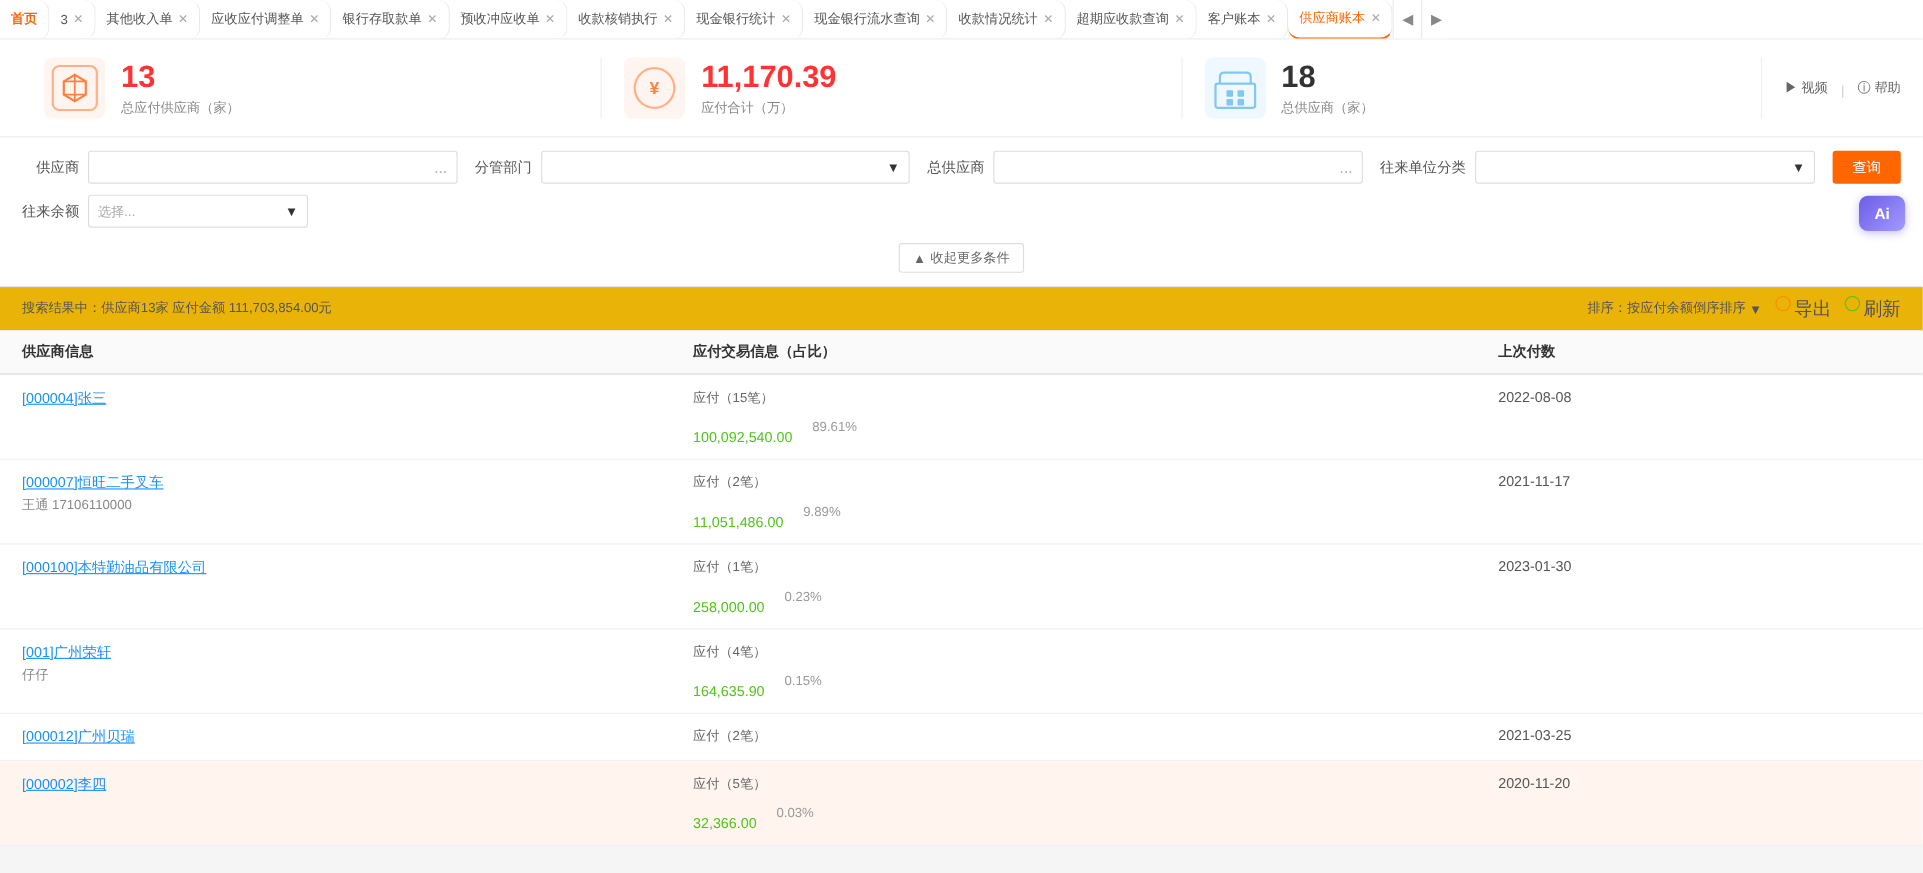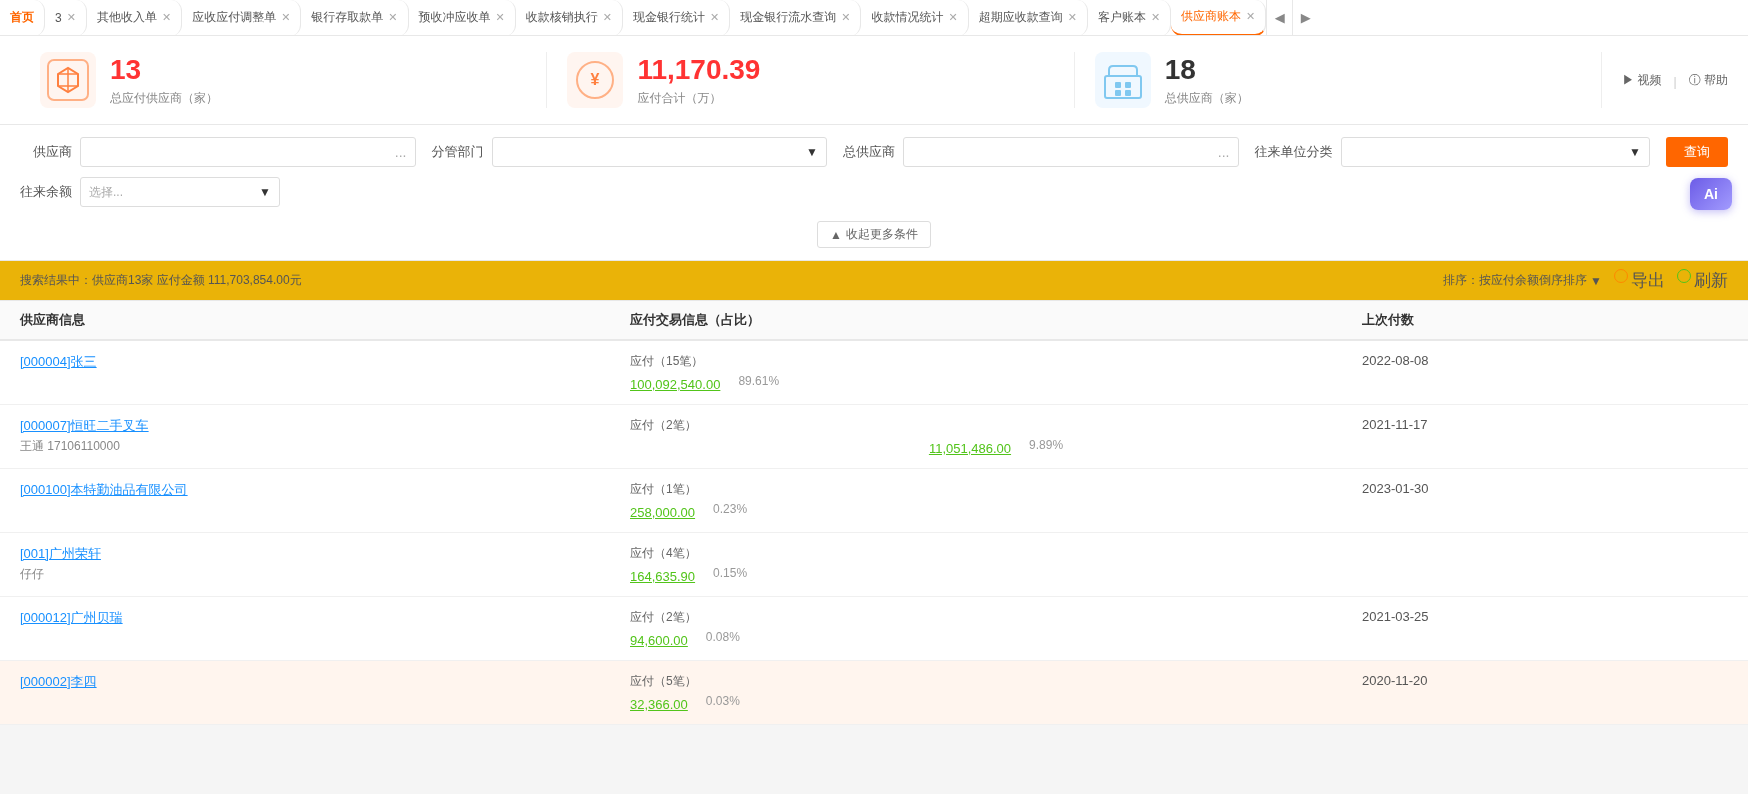--- a/index.html
+++ b/index.html
@@ -92,21 +92,21 @@
     .col-transaction { flex: 3; }
     .col-lastpay { flex: 1.5; }
 
     .table-row {
       display: flex; padding: 12px 20px; border-bottom: 1px solid #f0f0f0;
       align-items: flex-start; cursor: pointer;
     }
     .table-row.highlighted { background: #fff5ee; }
     .supplier-link { color: #1890ff; text-decoration: underline; font-size: 13px; cursor: pointer; }
     .supplier-sub { font-size: 12px; color: #888; margin-top: 3px; }
-    .pay-amount { color: #52c41a; font-size: 13px; text-decoration: underline; cursor: pointer; margin-top: 7px; }
+    .pay-amount { color: #52c41a; font-size: 13px; cursor: pointer; margin-top: 20px; }
     .pay-label { font-size: 12px; color: #666; }
     .pay-pct { font-size: 12px; color: #999; margin-left: 10px; }
     .last-pay-date { font-size: 13px; color: #555; }
 
     .home-tab { color: #ff6600; font-weight: bold; }
 
     
     .ai-badge {
       position: fixed; right: 16px; top: 178px;
       background: linear-gradient(135deg, #6c5ce7, #a29bfe);
@@ -325,21 +325,21 @@
     </div>
   </div>
 
   <div class="table-row">
     <div class="col-supplier">
       <div class="supplier-link">[000007]恒旺二手叉车</div>
       <div class="supplier-sub">王通  17106110000</div>
     </div>
     <div class="col-transaction">
       <div class="pay-label">应付（2笔）</div>
-      <div style="display:flex;align-items:center;gap:8px;justify-content:center;">
+      <div style="display:flex;align-items:center;gap:8px;">
         <span class="pay-amount">11,051,486.00</span>
         <span class="pay-pct">9.89%</span>
       </div>
     </div>
     <div class="col-lastpay">
       <span class="last-pay-date">2021-11-17</span>
     </div>
   </div>
 
   <div class="table-row">
@@ -374,24 +374,20 @@
       <span class="last-pay-date"></span>
     </div>
   </div>
 
   <div class="table-row">
     <div class="col-supplier">
       <div class="supplier-link">[000012]广州贝瑞</div>
     </div>
     <div class="col-transaction">
       <div class="pay-label">应付（2笔）</div>
-      <div style="display:flex;align-items:center;gap:8px;">
-        <span class="pay-amount">94,600.00</span>
-        <span class="pay-pct">0.08%</span>
-      </div>
     </div>
     <div class="col-lastpay">
       <span class="last-pay-date">2021-03-25</span>
     </div>
   </div>
 
   <div class="table-row highlighted">
     <div class="col-supplier">
       <div class="supplier-link">[000002]李四</div>
     </div>

